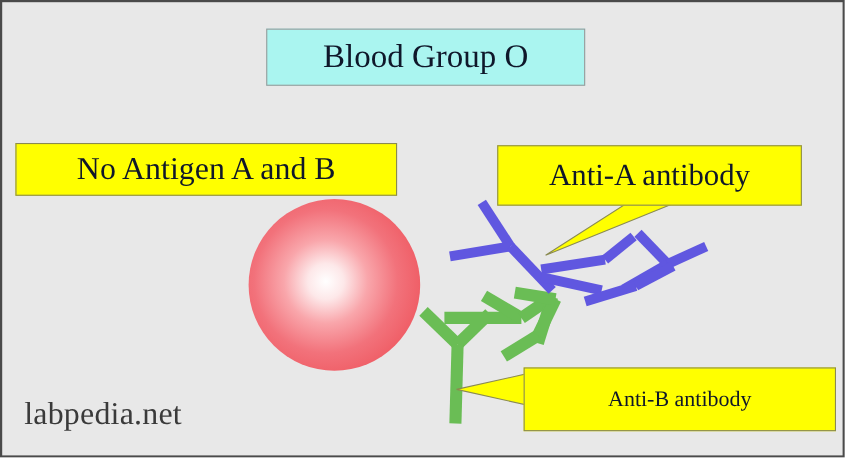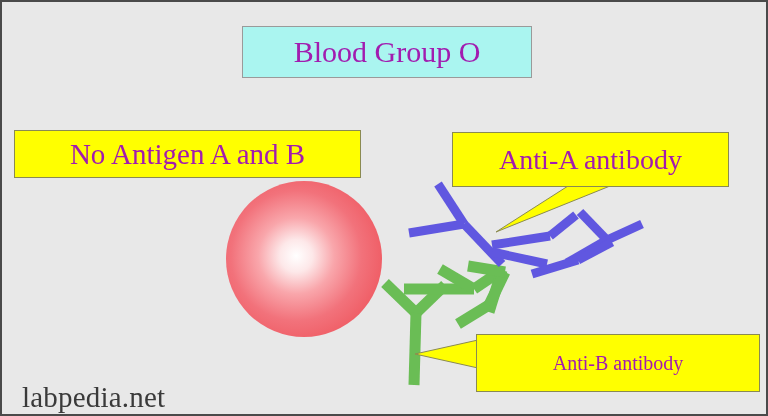--- a/index.html
+++ b/index.html
@@ -24,21 +24,21 @@
     top: 0;
     width: 768px;
     height: 416px;
   }
   .label-box {
     position: absolute;
     box-sizing: border-box;
     display: flex;
     align-items: center;
     justify-content: center;
-    color: #a21caf;
+    color: #0f172a;
     font-family: "Liberation Serif", "DejaVu Serif", serif;
     white-space: nowrap;
     line-height: 1;
   }
   #title-box {
     left: 240px;
     top: 24px;
     width: 290px;
     height: 52px;
     background: #aaf5f0;
@@ -73,21 +73,20 @@
     font-size: 20px;
   }
   #watermark {
     position: absolute;
     left: 20px;
     top: 358px;
     font-family: "Liberation Serif", "DejaVu Serif", serif;
     font-size: 29px;
     color: #3a3a3a;
     letter-spacing: 0.2px;
-    margin-top: 21px;
   }
 </style>
 </head>
 <body>
 
 <div id="canvas">
 
   <svg id="art" viewBox="0 0 768 416">
     <defs>
       <radialGradient id="rbcGrad" cx="45%" cy="48%" r="58%">

